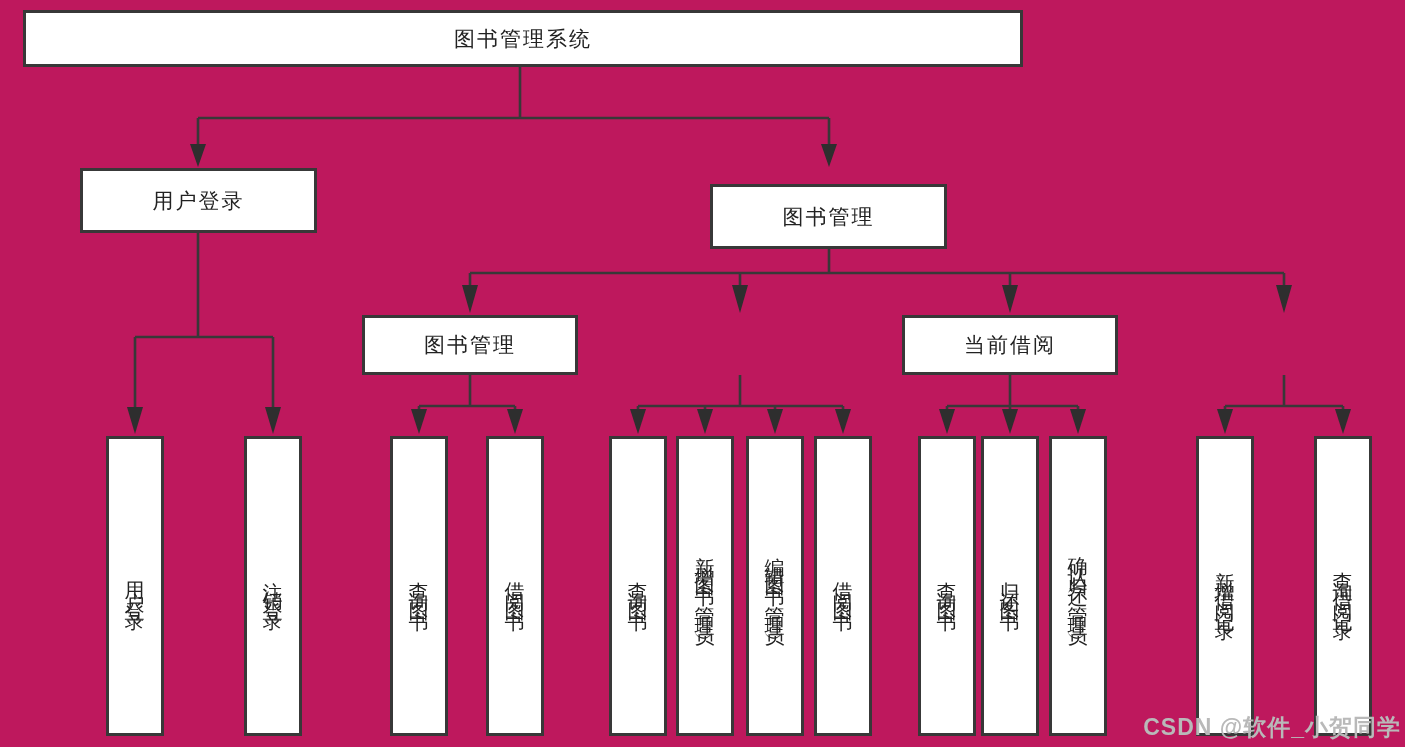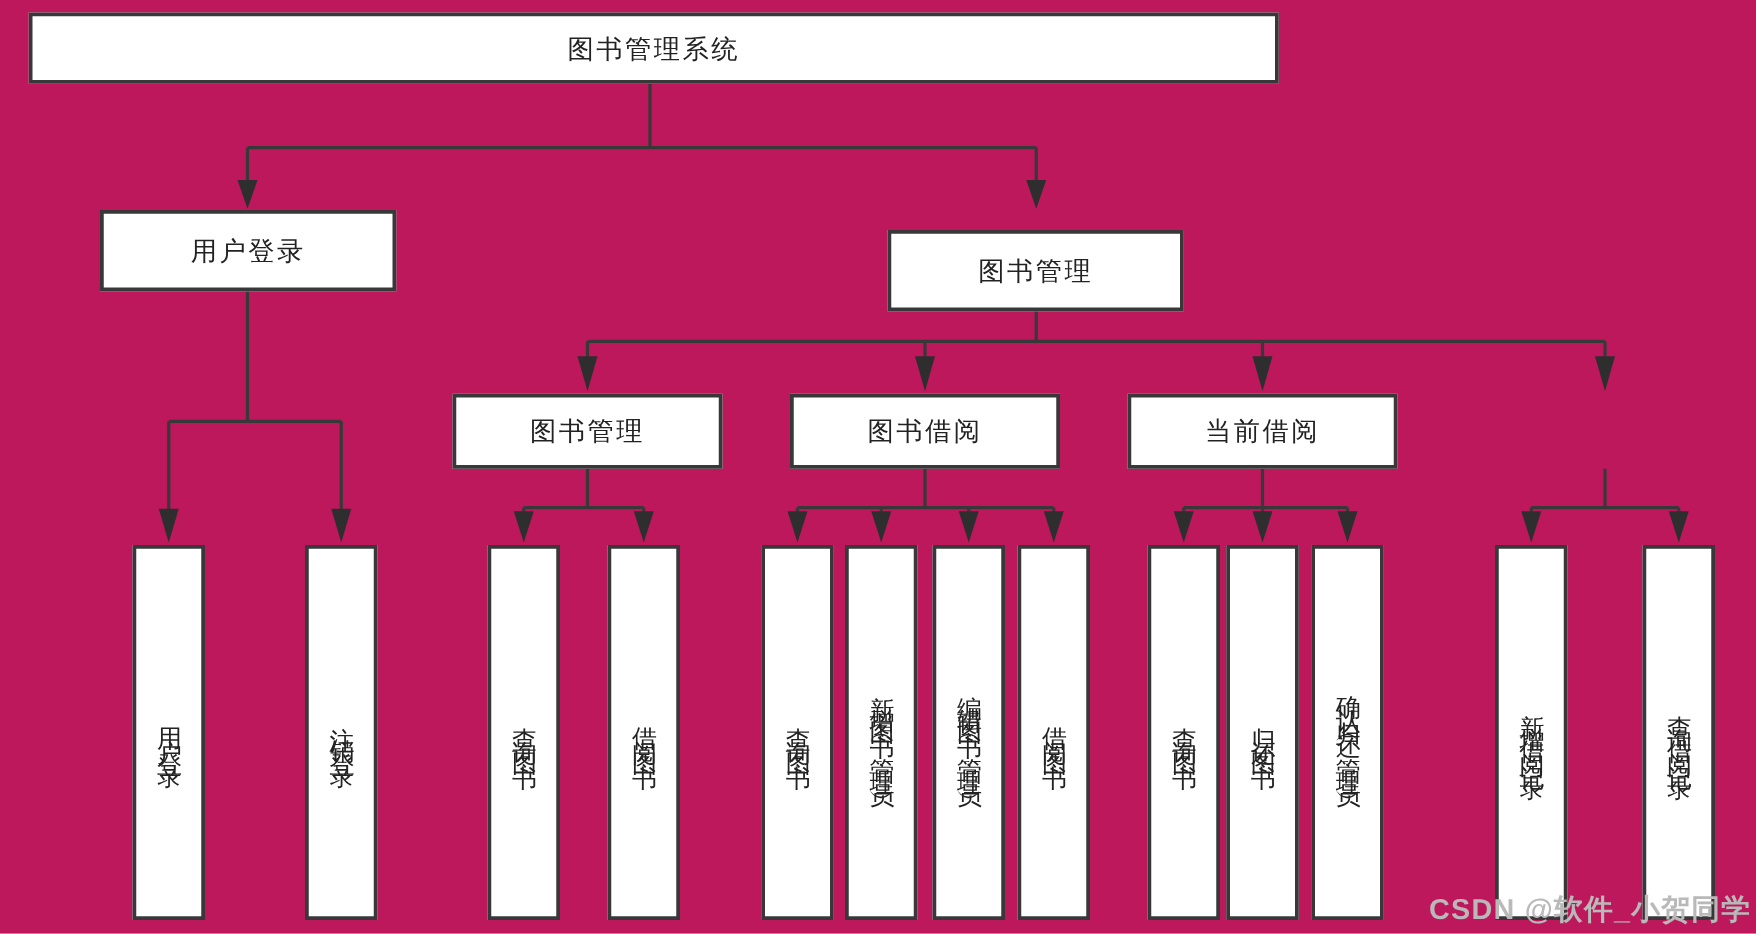--- a/index.html
+++ b/index.html
@@ -100,23 +100,20 @@
   <div class="box h" style="left:80px;top:168px;width:237px;height:65px">
     <span>用户登录</span>
   </div>
   <div class="box h" style="left:710px;top:184px;width:237px;height:65px">
     <span>图书管理</span>
   </div>
 
   <div class="box h" style="left:362px;top:315px;width:216px;height:60px">
     <span>图书管理</span>
   </div>
-  <div class="box h" style="left:632px;top:315px;width:216px;height:60px">
-    <span>图书借阅</span>
-  </div>
   <div class="box h" style="left:902px;top:315px;width:216px;height:60px">
     <span>当前借阅</span>
   </div>
 
   <div class="box v" style="left:106px;top:436px;width:58px;height:300px">
     <span>用户登录</span>
   </div>
   <div class="box v" style="left:244px;top:436px;width:58px;height:300px">
     <span>注销登录</span>
   </div>

